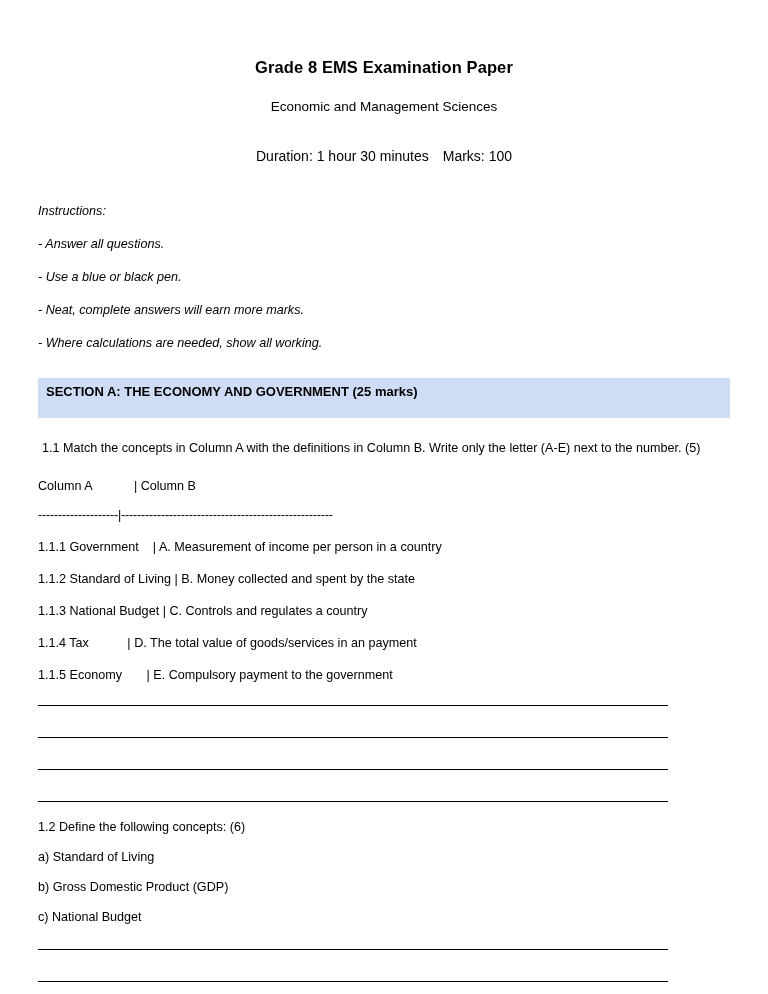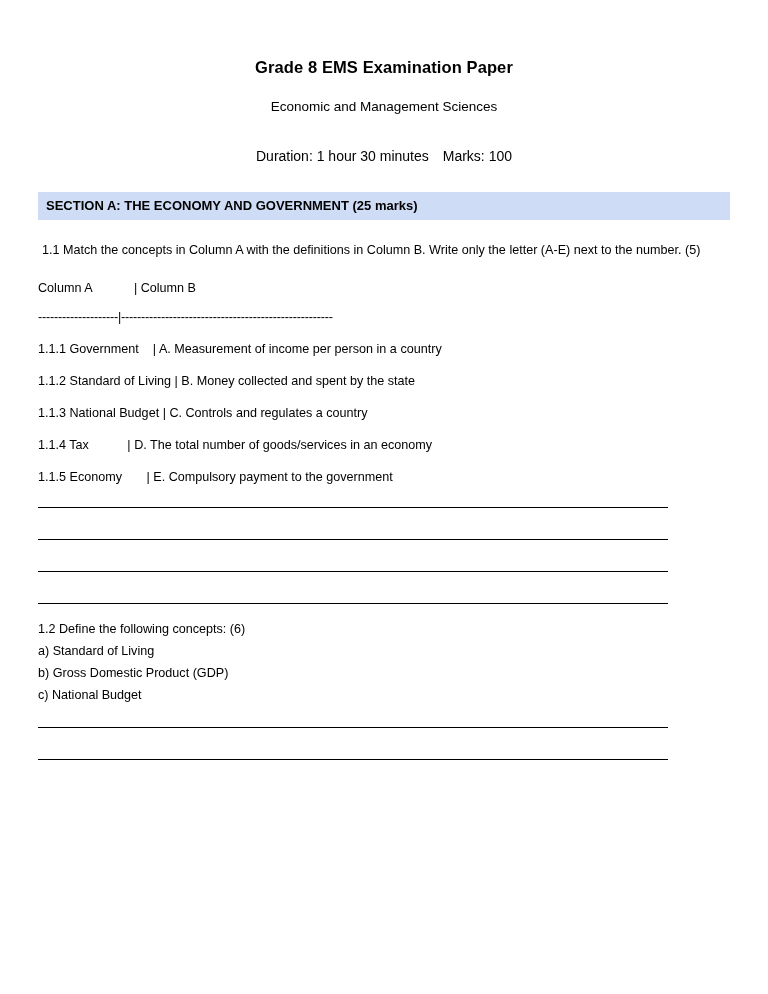--- a/index.html
+++ b/index.html
@@ -53,21 +53,21 @@
     margin: 0 0 0 0;
   }
   .instr-line {
     font-style: italic;
     font-size: 12.6px;
     margin-top: 19px;
   }
   .section-band {
     margin-top: 28px;
     background: #cfdcf5;
-    height: 28px;
+    height: 40px;
     line-height: 28px;
     font-size: 13px;
     font-weight: bold;
     padding-left: 8px;
     box-sizing: border-box;
   }
   .q-block {
     margin-top: 18px;
   }
   .q-intro {
@@ -100,52 +100,59 @@
     margin-top: 30px;
   }
   .answer-line.first {
     margin-top: 0;
   }
   .sub-q {
     font-size: 12.6px;
   }
   .sub-item {
     font-size: 12.6px;
-    margin-top: 8px;
+    margin-top: 16px;
   }
   .answer-lines-2 {
     margin-top: 24px;
   }
 </style>
 </head>
 <body>
 
 <div class="page">
 
   <h1 class="doc-title">Grade 8 EMS Examination Paper</h1>
 
   <div class="doc-subtitle">Economic and Management Sciences</div>
 
   <div class="doc-meta">
     <span>Duration: 1 hour 30 minutes</span><span class="meta-gap"></span><span>Marks: 100</span>
   </div>
 
+  <div class="instructions">
+    <div class="instr-head">Instructions:</div>
+    <div class="instr-line">- Answer all questions.</div>
+    <div class="instr-line">- Use a blue or black pen.</div>
+    <div class="instr-line">- Neat, complete answers will earn more marks.</div>
+    <div class="instr-line">- Where calculations are needed, show all working.</div>
+  </div>
 
   <div class="section-band">SECTION A: THE ECONOMY AND GOVERNMENT (25 marks)</div>
 
   <div class="q-block">
     <p class="q-intro">1.1 Match the concepts in Column A with the definitions in Column B. Write only the letter (A-E) next to the number. (5)</p>
 
     <div class="match-list">
       <div class="match-row">Column A            | Column B</div>
       <div class="divider-row">--------------------|-----------------------------------------------------</div>
       <div class="match-row">1.1.1 Government    | A. Measurement of income per person in a country</div>
       <div class="match-row">1.1.2 Standard of Living | B. Money collected and spent by the state</div>
       <div class="match-row">1.1.3 National Budget | C. Controls and regulates a country</div>
-      <div class="match-row">1.1.4 Tax           | D. The total number of goods/services in an economy</div>
+      <div class="match-row">1.1.4 Tax           | D. The total value of goods/services in an payment</div>
       <div class="match-row">1.1.5 Economy       | E. Compulsory payment to the government</div>
     </div>
 
     <div class="answer-lines">
       <div class="answer-line first"></div>
       <div class="answer-line"></div>
       <div class="answer-line"></div>
       <div class="answer-line"></div>
     </div>
   </div>

